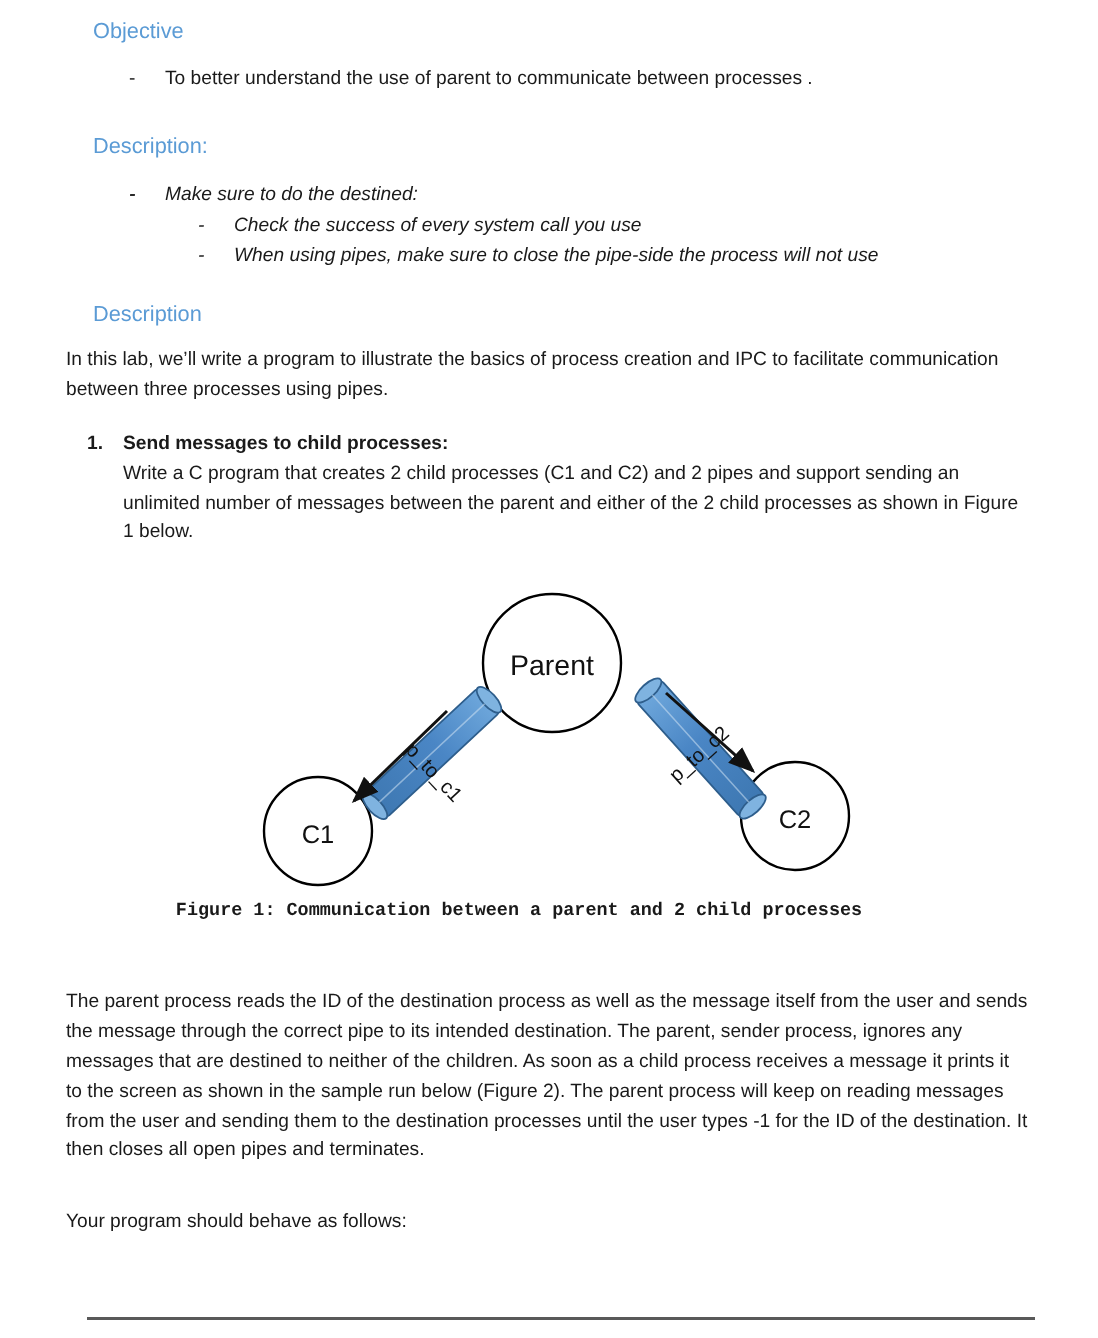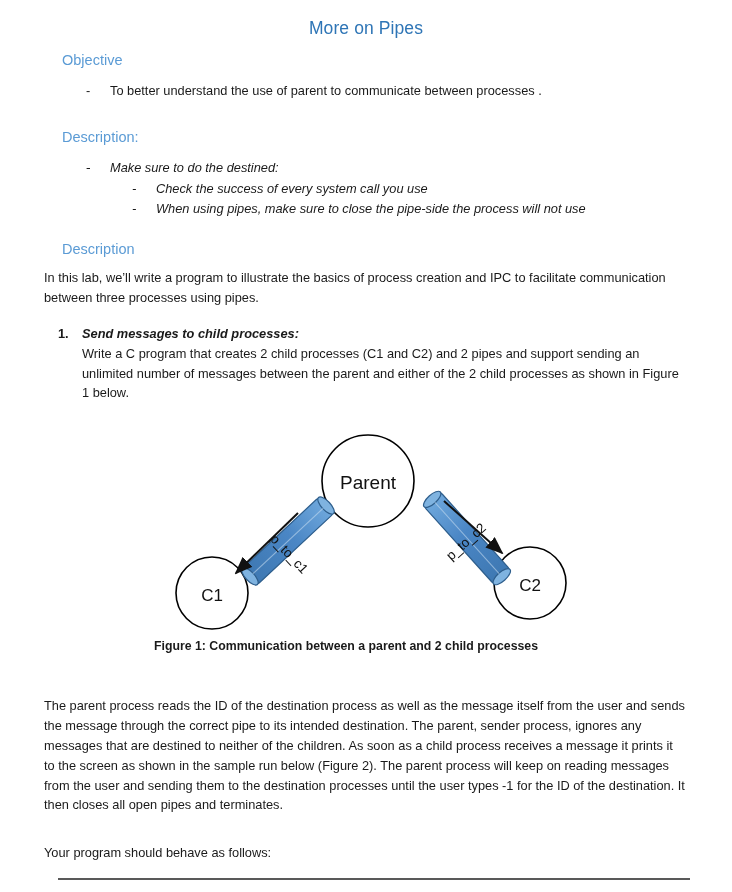--- a/index.html
+++ b/index.html
@@ -93,21 +93,20 @@
   }
   .num-item .num {
     position: absolute;
     left: 58px;
     top: 0;
     font-weight: bold;
   }
   .num-item .num-title {
     font-weight: bold;
     display: block;
-    font-style: italic;
   }
   .num-item .num-body {
     display: block;
   }
 
   
   .sp-6 { height: 6px; }
   .sp-8 { height: 8px; }
   .sp-14 { height: 14px; }
   .sp-16 { height: 16px; }
@@ -144,21 +143,20 @@
     width: 632px;
     height: 2px;
     background: #595959;
   }
 </style>
 </head>
 <body>
 
 <div class="page">
 
-  <h1 class="doc-title">More on Pipes</h1>
 
   <div class="sp-8"></div>
 
   <h2 class="section-heading">Objective</h2>
   <div class="sp-8"></div>
   <ul class="dash-list">
     <li class="dash-item lvl1">
       <span class="dash">-</span>
       <span class="dash-text">To better understand the use of parent to communicate between processes .</span>
     </li>
@@ -251,21 +249,21 @@
         <ellipse cx="0" cy="-52" rx="11" ry="4.5" fill="#7FB3E0" stroke="#2E5E8C" stroke-width="1.2"></ellipse>
         <ellipse cx="0" cy="52" rx="11" ry="4.5" fill="#7FB3E0" stroke="#2E5E8C" stroke-width="1.2"></ellipse>
         <line x1="0" y1="-48" x2="0" y2="48" stroke="#CFE2F3" stroke-width="1" opacity="0.55"></line>
       </g>
 
       <line x1="444" y1="80" x2="502" y2="132" stroke="#111111" stroke-width="2" marker-end="url(#arrowhead)"></line>
 
       <text x="469" y="124" text-anchor="middle" font-family="Liberation Sans, sans-serif" font-size="13.5" fill="#111111" transform="rotate(-42 469 124)">p_to_c2</text>
     </svg>
 
-    <p class="figure-caption" style="position:absolute; left:0; top:216px; width:692px;">Figure 1: Communication between a parent and 2 child processes</p>
+    <p class="figure-caption" style="position:absolute; left:0; top:216px; width:692px;font-family:Liberation Mono, monospace;">Figure 1: Communication between a parent and 2 child processes</p>
   </div>
 
   <div class="sp-22"></div>
   <div class="sp-18"></div>
 
   <p class="body-text">The parent process reads the ID of the destination process as well as the message itself from the user and sends the message through the correct pipe to its intended destination. The parent, sender process, ignores any messages that are destined to neither of the children. As soon as a child process receives a message it prints it to the screen as shown in the sample run below (Figure 2). The parent process will keep on reading messages from the user and sending them to the destination processes until the user types -1 for the ID of the destination. It then closes all open pipes and terminates.</p>
   <div class="sp-14"></div>
   <div class="sp-14"></div>
   <p class="body-text">Your program should behave as follows:</p>
 

